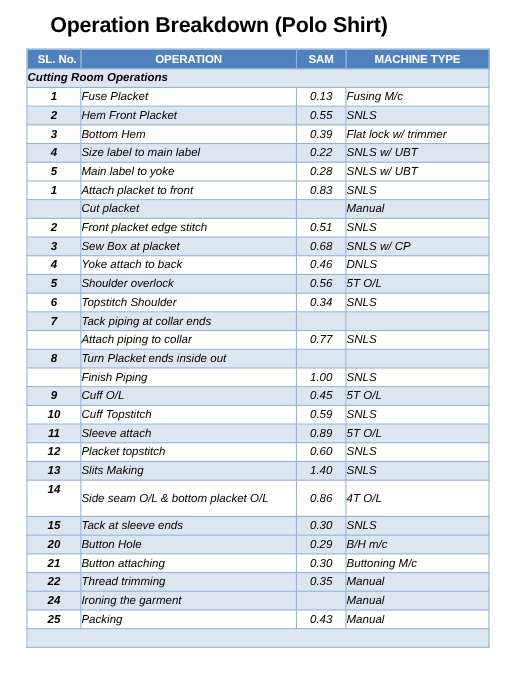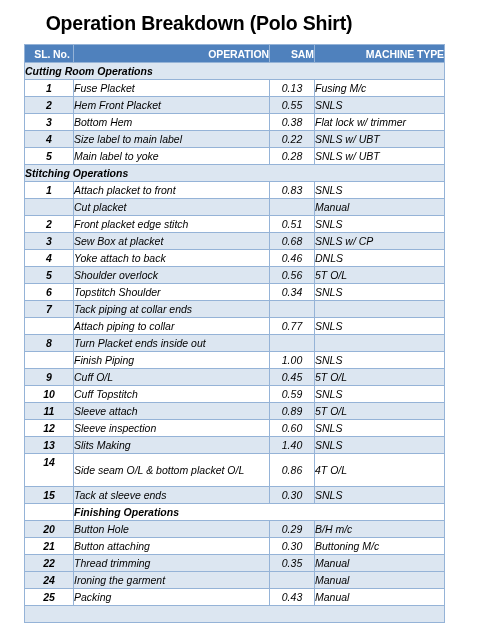--- a/index.html
+++ b/index.html
@@ -54,21 +54,21 @@
   col.c-op   { width: 196px; }
   col.c-sam  { width: 45px; }
   col.c-mt   { width: 130px; }
 
   thead th {
     background: #4f81bd;
     color: #ffffff;
     font-weight: bold;
     font-size: 10.5px;
     height: 17px;
-    text-align: right;
+    text-align: center;
     border: 1px solid #4f81bd;
     letter-spacing: -0.1px;
   }
   thead th.h-sl { text-align: center; padding-left: 6px; }
 
   tbody tr { height: 17px; font-style: italic; }
   td.sl {
     text-align: center;
     font-weight: bold;
     font-size: 10.5px;
@@ -139,38 +139,35 @@
           </tr>
           <tr class="shade">
             <td class="sl">2</td>
             <td class="op">Hem Front Placket</td>
             <td class="sam">0.55</td>
             <td class="mt">SNLS</td>
           </tr>
           <tr class="plain">
             <td class="sl">3</td>
             <td class="op">Bottom Hem</td>
-            <td class="sam">0.38</td>
+            <td class="sam">0.39</td>
             <td class="mt">Flat lock w/ trimmer</td>
           </tr>
           <tr class="shade">
             <td class="sl">4</td>
             <td class="op">Size label to main label</td>
             <td class="sam">0.22</td>
             <td class="mt">SNLS w/ UBT</td>
           </tr>
           <tr class="plain">
             <td class="sl">5</td>
             <td class="op">Main label to yoke</td>
             <td class="sam">0.28</td>
             <td class="mt">SNLS w/ UBT</td>
           </tr>
-          <tr class="shade">
-            <td class="section" colspan="4">Stitching Operations</td>
-          </tr>
           <tr class="plain">
             <td class="sl">1</td>
             <td class="op">Attach placket to front</td>
             <td class="sam">0.83</td>
             <td class="mt">SNLS</td>
           </tr>
           <tr class="shade">
             <td class="sl"></td>
             <td class="op">Cut placket</td>
             <td class="sam"></td>
@@ -243,21 +240,21 @@
             <td class="mt">SNLS</td>
           </tr>
           <tr class="shade">
             <td class="sl">11</td>
             <td class="op">Sleeve attach</td>
             <td class="sam">0.89</td>
             <td class="mt">5T O/L</td>
           </tr>
           <tr class="plain">
             <td class="sl">12</td>
-            <td class="op">Sleeve inspection</td>
+            <td class="op">Placket topstitch</td>
             <td class="sam">0.60</td>
             <td class="mt">SNLS</td>
           </tr>
           <tr class="shade">
             <td class="sl">13</td>
             <td class="op">Slits Making</td>
             <td class="sam">1.40</td>
             <td class="mt">SNLS</td>
           </tr>
           <tr class="plain">
@@ -265,24 +262,20 @@
             <td class="op tall">Side seam O/L &amp; bottom placket O/L</td>
             <td class="sam tall">0.86</td>
             <td class="mt tall">4T O/L</td>
           </tr>
           <tr class="shade">
             <td class="sl">15</td>
             <td class="op">Tack at sleeve ends</td>
             <td class="sam">0.30</td>
             <td class="mt">SNLS</td>
           </tr>
-          <tr class="plain">
-            <td class="sl"></td>
-            <td class="section-op" colspan="3">Finishing Operations</td>
-          </tr>
           <tr class="shade">
             <td class="sl">20</td>
             <td class="op">Button Hole</td>
             <td class="sam">0.29</td>
             <td class="mt">B/H m/c</td>
           </tr>
           <tr class="plain">
             <td class="sl">21</td>
             <td class="op">Button attaching</td>
             <td class="sam">0.30</td>

